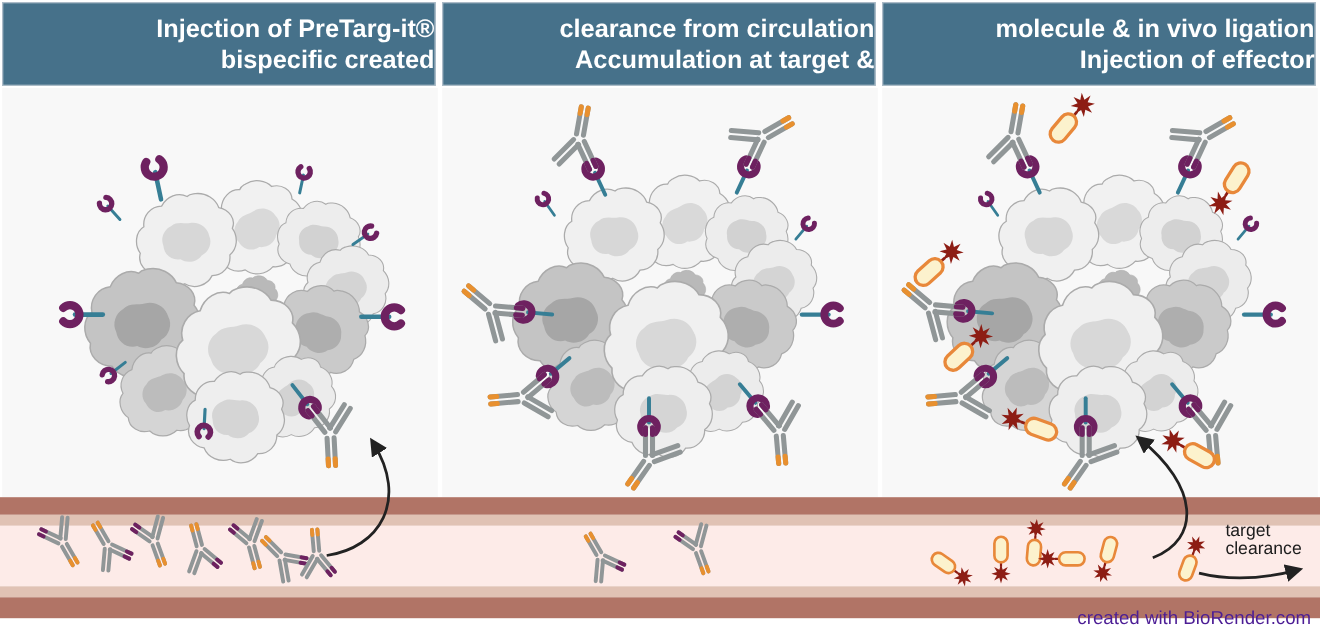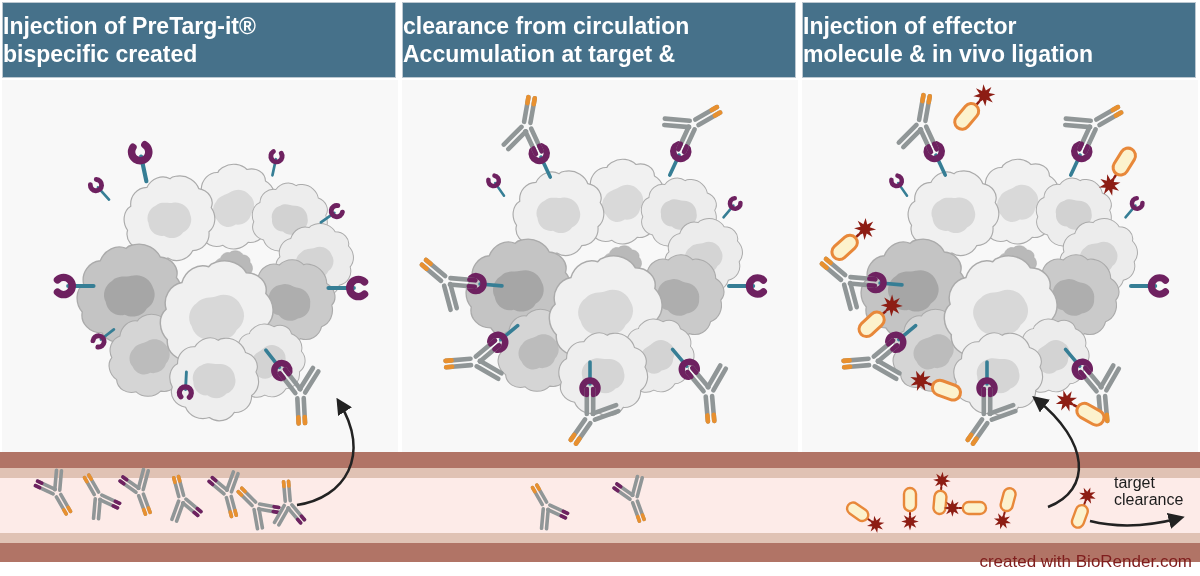--- a/index.html
+++ b/index.html
@@ -5,53 +5,53 @@
   :root{
     --teal:#46718a; --panel:#f8f8f8; --wall:#b17466; --wall2:#e0c2b4; --lumen:#fdebe8;
     --abgray:#909697; --orange:#e8902f; --purple:#6e2160; --stem:#367e95;
     --pill:#fcf2cd; --pilledge:#e8883a; --star:#8d1d14; --arrow:#222;
   }
   html,body{margin:0;padding:0;background:#fff;}
   .stage{position:relative;width:1200px;height:576px;background:#fff;overflow:hidden;
          font-family:"Liberation Sans",sans-serif;}
   .hdr{position:absolute;top:2px;height:74px;width:392px;background:var(--teal);
        border:1px solid #bcc8d1;color:#fff;display:flex;flex-direction:column;
-       align-items:flex-start;justify-content:center;font-weight:bold;font-size:23px;
+       align-items:flex-end;justify-content:center;font-weight:bold;font-size:23px;
        line-height:1.22;text-align:center;}
   .hdr.h1{left:2px}.hdr.h2{left:402px}.hdr.h3{left:802px}
   .panelbg{position:absolute;top:80px;height:372px;width:396px;background:var(--panel);}
   .panelbg.p1{left:2px}.panelbg.p2{left:402px}.panelbg.p3{left:802px}
   .band{position:absolute;left:0;width:1200px;}
   .b1{top:452px;height:16px;background:var(--wall);}
   .b2{top:468px;height:10px;background:var(--wall2);}
   .b3{top:478px;height:55px;background:var(--lumen);}
   .b4{top:533px;height:10px;background:var(--wall2);}
   .b5{top:543px;height:19px;background:var(--wall);}
-  .credit{position:absolute;top:552px;right:8px;font-size:17px;color:#7f1d1d;}
+  .credit{position:absolute;top:552px;right:8px;font-size:17px;color:#4c1d95;}
   .rapid{position:absolute;left:1114px;top:474px;font-size:16px;line-height:17px;
          color:#1c1c1c;}
   .rapid span{display:block;}
   svg.overlay{position:absolute;left:0;top:0;pointer-events:none;}
 </style>
 </head>
 <body>
 
 <div class="stage">
 
   <div class="hdr h1">
     <span>Injection of PreTarg-it®</span>
     <span>bispecific created</span>
   </div>
   <div class="hdr h2">
     <span>clearance from circulation</span>
     <span>Accumulation at target &amp;</span>
   </div>
   <div class="hdr h3">
+    <span>molecule &amp; in vivo ligation</span>
     <span>Injection of effector</span>
-    <span>molecule &amp; in vivo ligation</span>
   </div>
 
   <div class="panelbg p1"></div>
   <div class="panelbg p2"></div>
   <div class="panelbg p3"></div>
 
   <div class="band b1"></div>
   <div class="band b2"></div>
   <div class="band b3"></div>
   <div class="band b4"></div>

